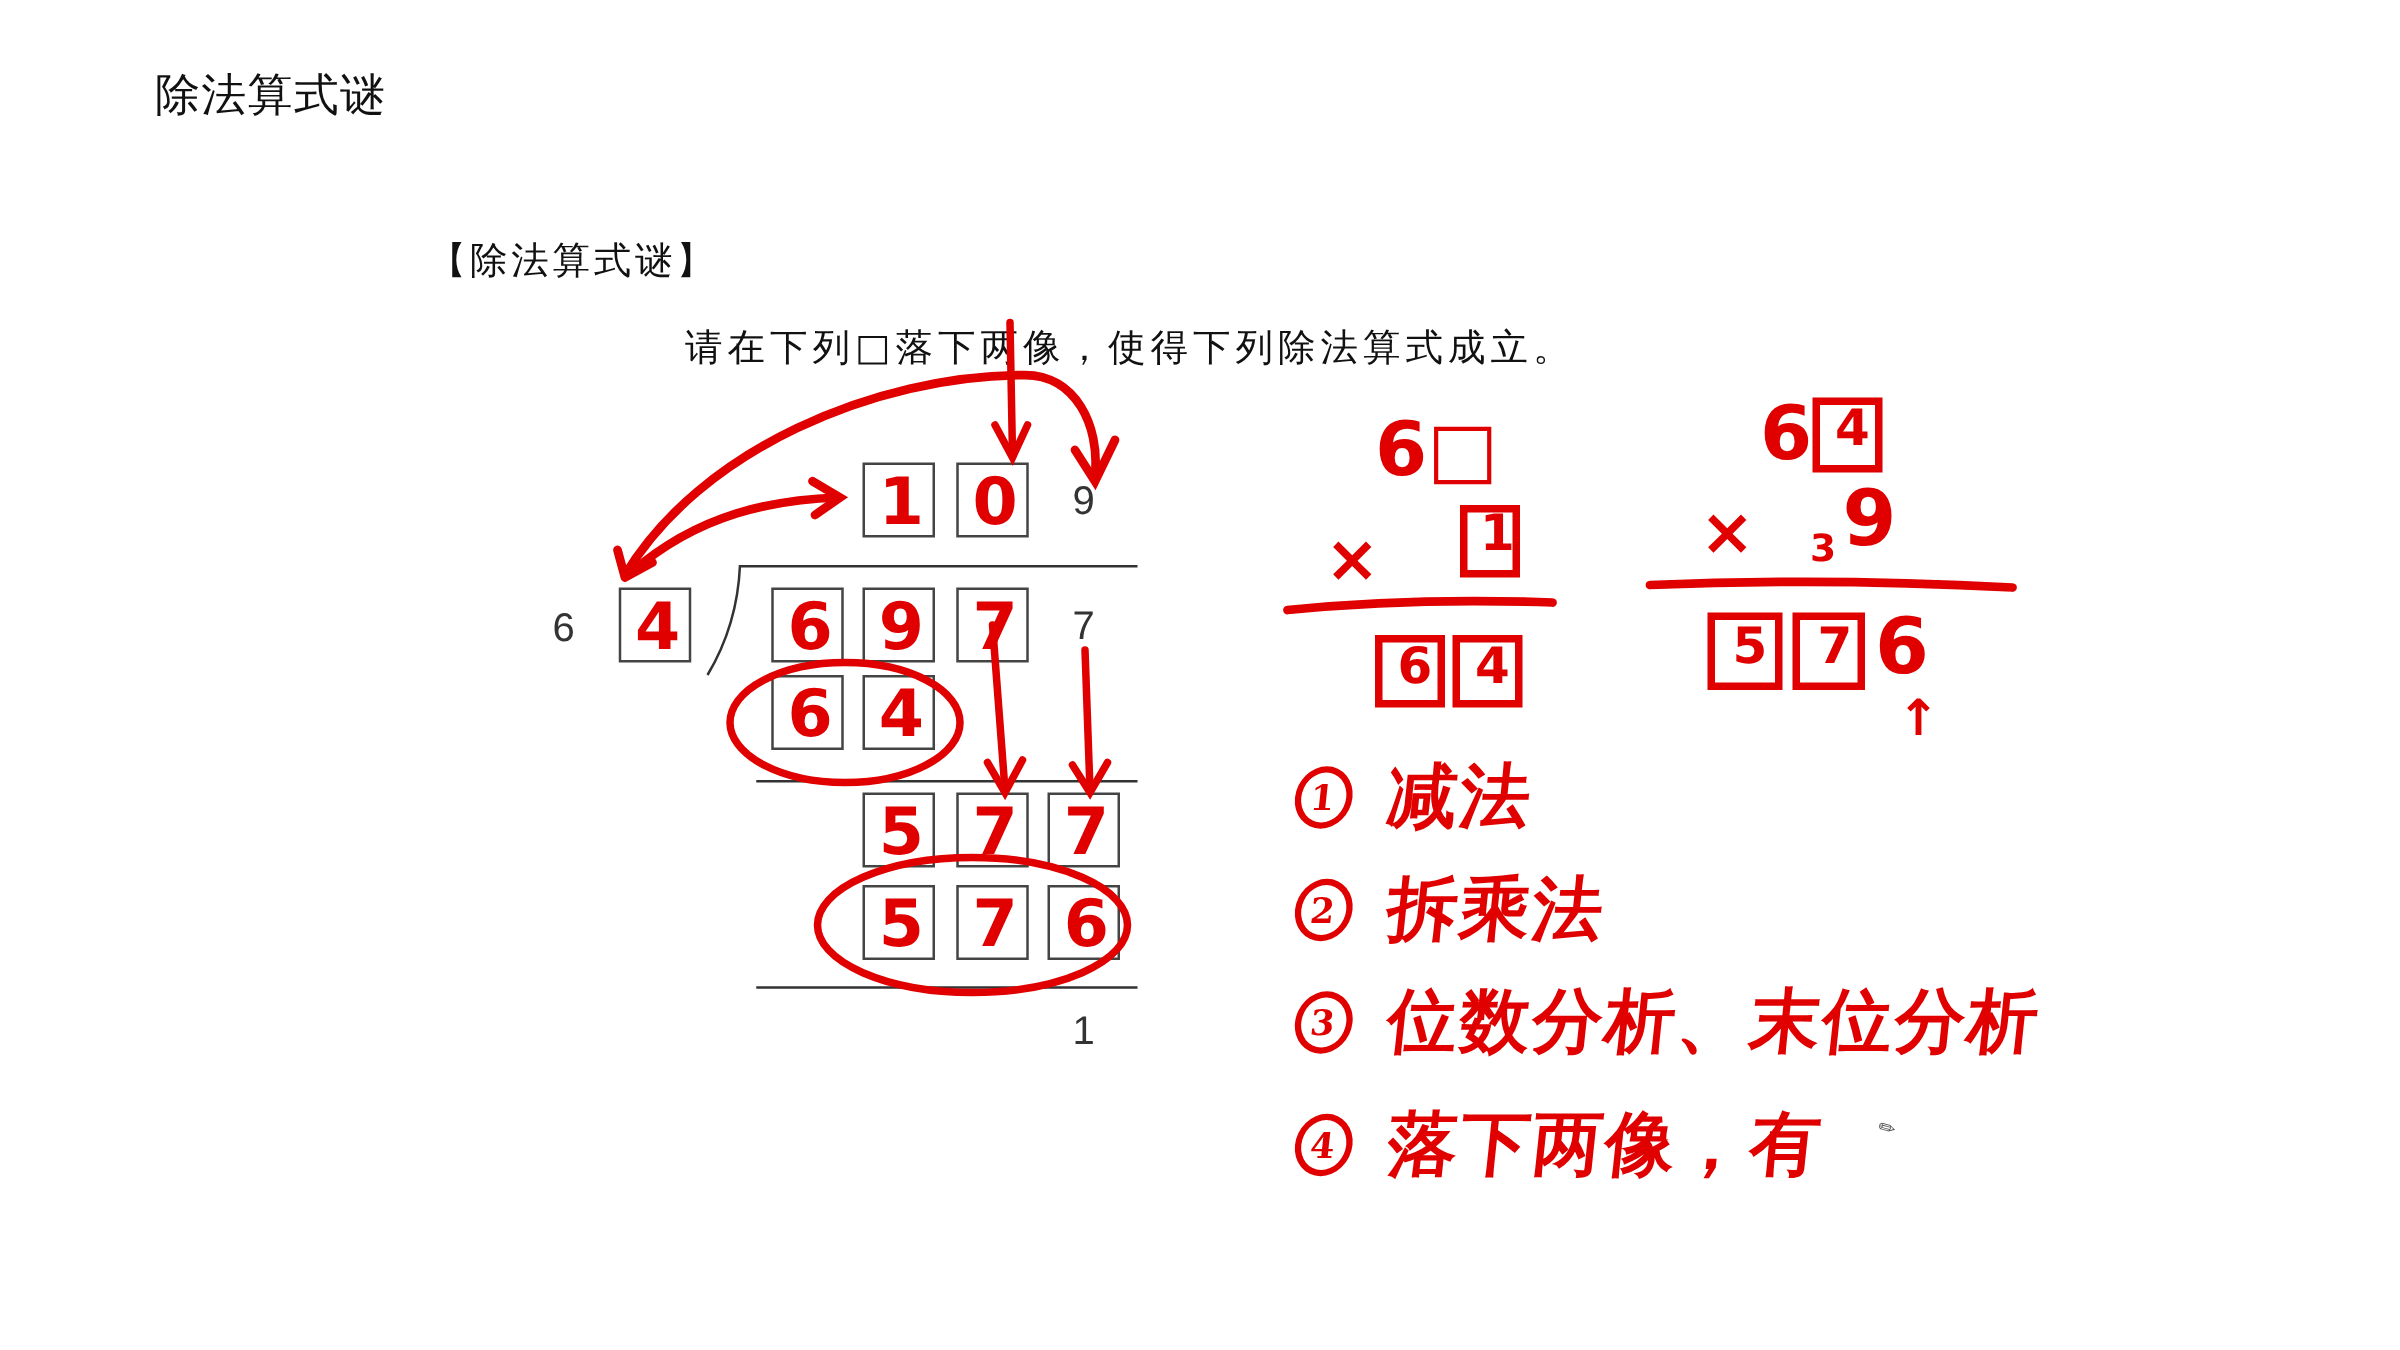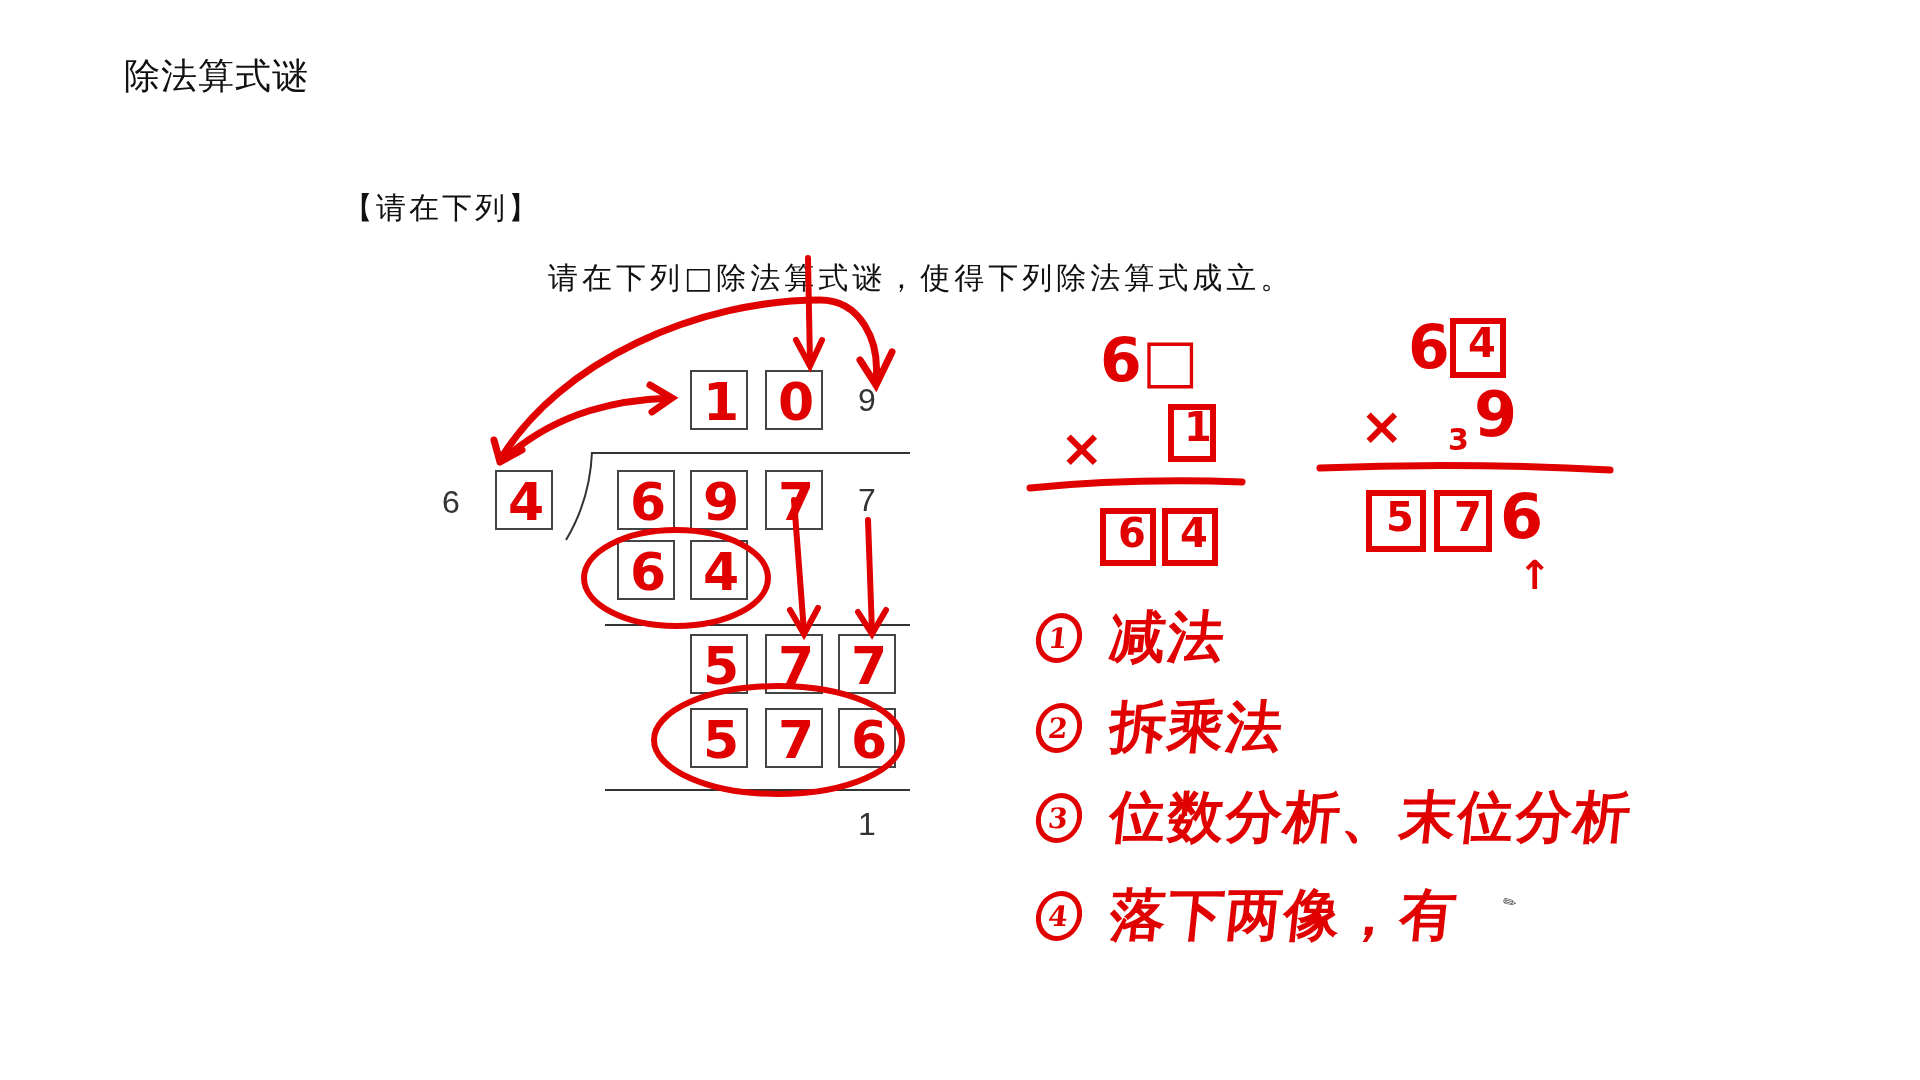--- a/index.html
+++ b/index.html
@@ -46,22 +46,22 @@
       border-radius: 50%; align-items: center; justify-content: center;
       font-size: 28px; box-sizing: border-box;
     }
     svg.ink { position: absolute; left: 0; top: 0; pointer-events: none; }
     .cursor-icon { left: 1503px; top: 893px; font-size: 16px; color: #555; transform: rotate(-30deg); }
   </style>
 </head>
 <body>
 
 <div class="abs slide-title">除法算式谜</div>
-<div class="abs section-title">【请在下列】</div>
-<div class="abs instruction">请在下列□除法算式谜，使得下列除法算式成立。</div>
+<div class="abs section-title">【除法算式谜】</div>
+<div class="abs instruction">请在下列□落下两像，使得下列除法算式成立。</div>
 
 <div>
 
   <div class="box" style="left:690px; top:370px;">
     <span class="hand hand-digit" style="left:0; top:0;">1</span>
   </div>
   <div class="box" style="left:765px; top:370px;">
     <span class="hand hand-digit" style="left:0; top:0;">0</span>
   </div>
   <span class="print-digit" style="left:858px; top:382px;">9</span>

